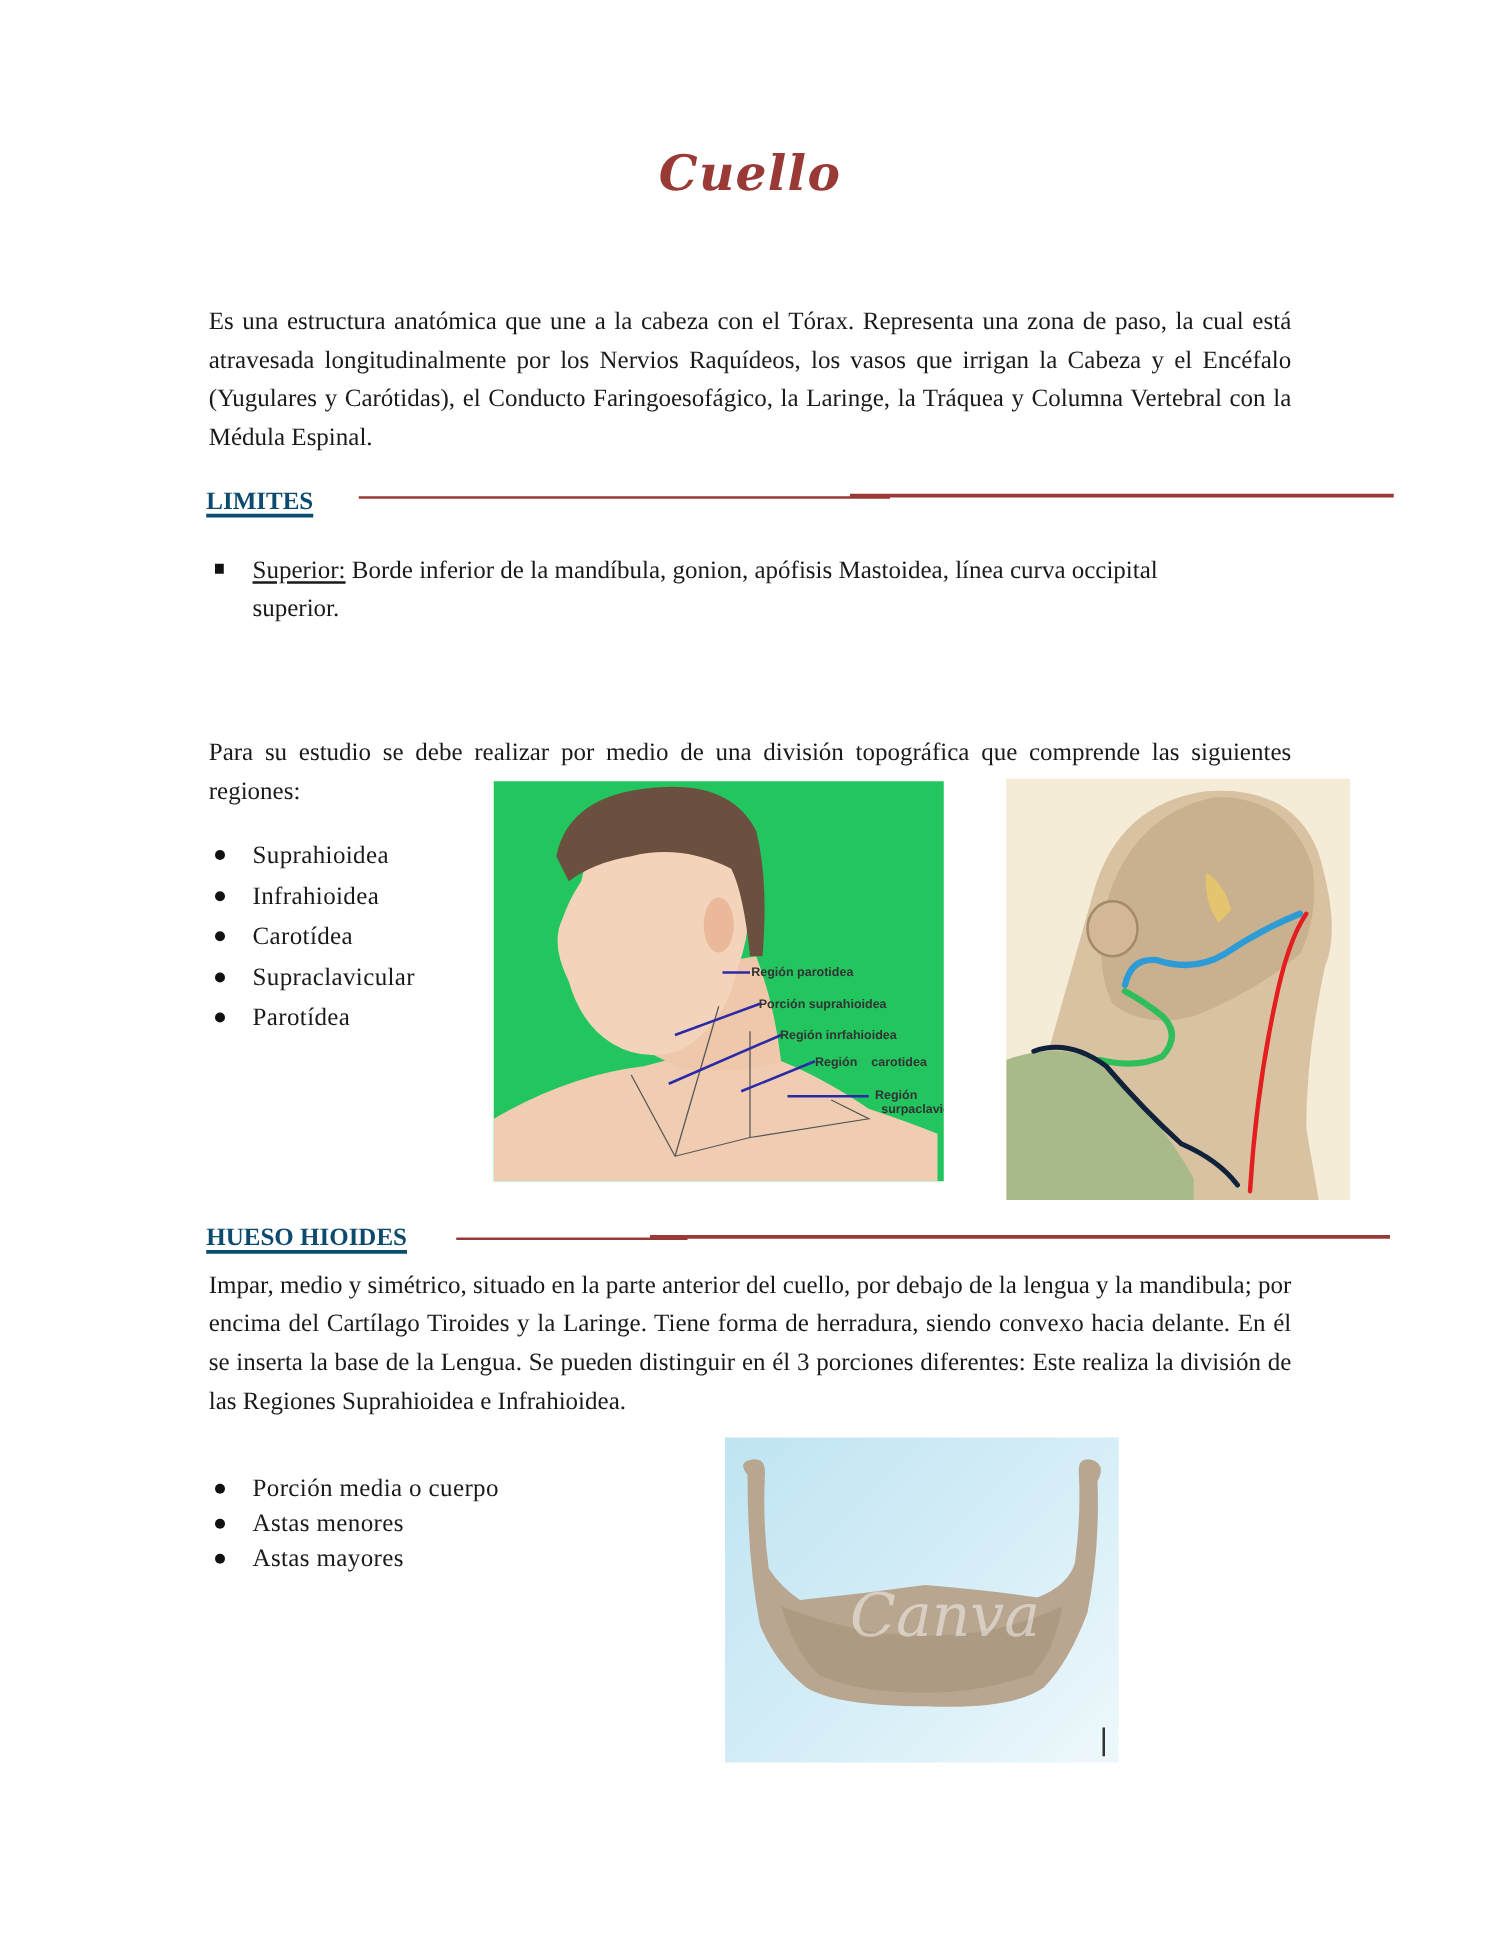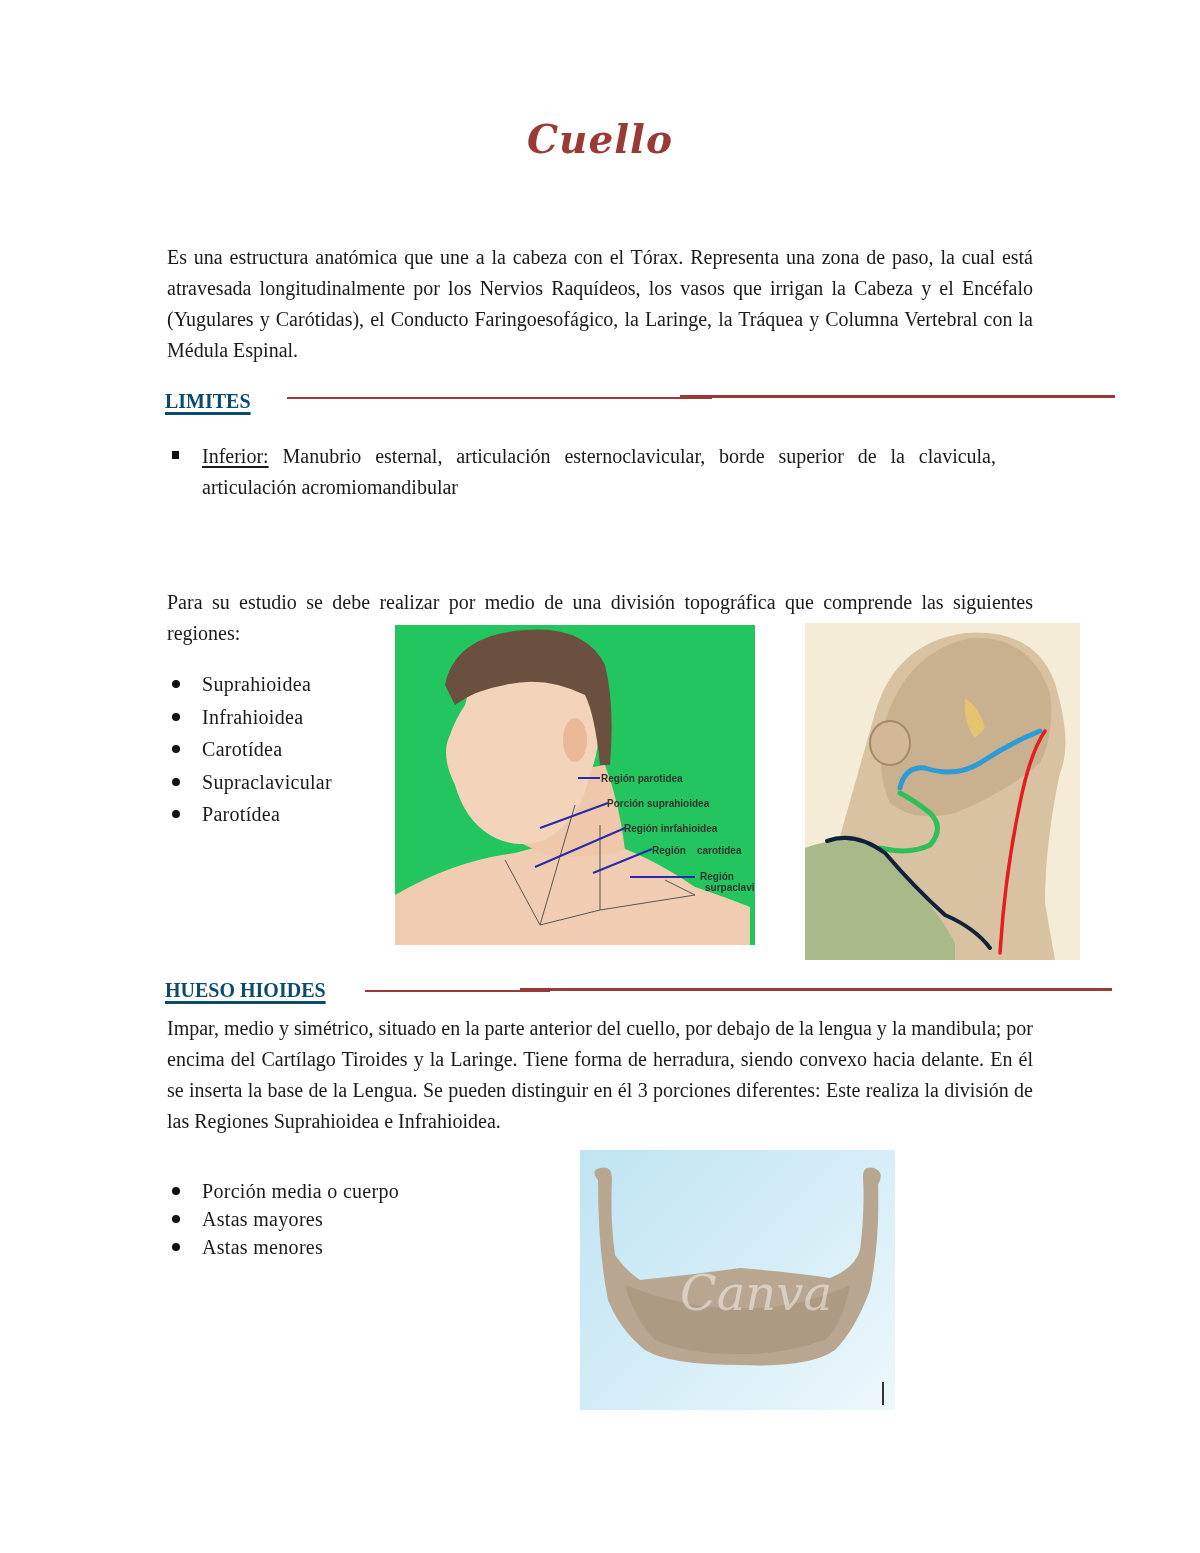--- a/index.html
+++ b/index.html
@@ -50,23 +50,23 @@
 
 <p class="para" style="top:242px; margin:0;">Es una estructura anatómica que une a la cabeza con el Tórax. Representa  una zona de paso, la cual está atravesada longitudinalmente por los Nervios Raquídeos, los vasos que irrigan la Cabeza y el Encéfalo (Yugulares y Carótidas), el Conducto Faringoesofágico, la Laringe, la Tráquea y Columna Vertebral con la Médula Espinal.</p>
 
 <div class="section-head" style="top:386px;">
   <span class="label">LIMITES</span>
 </div>
 <div class="rule" style="left:287px; top:397px; width:425px;"></div>
 <div class="rule-thick" style="left:680px; top:395px; width:435px;"></div>
 
 <ul class="sq" style="left:166px; top:441px; width:830px;">
-  <li style="text-align:justify;">
+  <li>
     <span class="marker"></span>
-    <u>Inferior:</u><span> Manubrio esternal, articulación esternoclavicular, borde superior de la clavicula, articulación acromiomandibular</span>
+    <u>Superior:</u><span> Borde inferior de la mandíbula, gonion, apófisis Mastoidea, línea curva occipital superior.</span>
   </li>
 </ul>
 
 <p class="para" style="top:587px; margin:0;">Para su estudio se debe realizar por medio de una división topográfica que comprende las siguientes regiones:</p>
 
 <ul class="dot" style="left:166px; top:668px; width:220px;">
   <li><span class="marker"></span><span>Suprahioidea</span></li>
   <li><span class="marker"></span><span>Infrahioidea</span></li>
   <li><span class="marker"></span><span>Carotídea</span></li>
   <li><span class="marker"></span><span>Supraclavicular</span></li>
@@ -130,22 +130,22 @@
 <div class="section-head" style="top:975px;">
   <span class="label">HUESO HIOIDES</span>
 </div>
 <div class="rule" style="left:365px; top:990px; width:185px;"></div>
 <div class="rule-thick" style="left:520px; top:988px; width:592px;"></div>
 
 <p class="para" style="top:1013px; margin:0;">Impar, medio y simétrico, situado en la parte anterior del cuello, por debajo de la lengua  y la mandibula; por encima del Cartílago Tiroides y la Laringe. Tiene forma de herradura, siendo convexo hacia delante. En él se inserta la base de la Lengua. Se pueden distinguir en él 3 porciones diferentes: Este realiza la división de las Regiones Suprahioidea e Infrahioidea.</p>
 
 <ul class="dot" style="left:166px; top:1177px; width:300px;">
   <li style="line-height:28px;"><span class="marker" style="top:10px;"></span><span>Porción media o cuerpo</span></li>
+  <li style="line-height:28px;"><span class="marker" style="top:10px;"></span><span>Astas menores</span></li>
   <li style="line-height:28px;"><span class="marker" style="top:10px;"></span><span>Astas mayores</span></li>
-  <li style="line-height:28px;"><span class="marker" style="top:10px;"></span><span>Astas menores</span></li>
 </ul>
 
 <div class="figure" style="left:580px; top:1150px; width:315px; height:260px; background:linear-gradient(135deg,#bfe4f2 0%,#d6eef7 55%,#eef8fb 100%);">
   <svg width="315" height="260" viewBox="0 0 315 260">
     <path d="M18,30 Q10,20 20,18 Q32,15 32,28 Q30,70 35,105 Q45,120 60,130 Q110,125 160,118 Q210,122 250,128 Q275,118 280,100 Q285,60 283,28 Q282,15 294,18 Q305,22 298,35 Q300,90 290,140 Q275,180 255,200 Q230,218 160,215 Q90,215 65,200 Q40,180 28,150 Q18,100 18,30 Z" fill="#b8a690"></path>
     <path d="M45,135 Q110,160 160,158 Q215,160 270,135 Q262,175 245,190 Q200,205 160,204 Q110,205 75,190 Q55,170 45,135 Z" fill="#a8957e" opacity="0.7"></path>
     <line x1="303" y1="232" x2="303" y2="255" stroke="#333" stroke-width="2"></line>
   </svg>
   <span style="position:absolute; left:100px; top:115px; font-family:'DejaVu Serif',serif; font-style:italic; font-size:48px; color:rgba(255,255,255,0.45);">Canva</span>
 </div>

